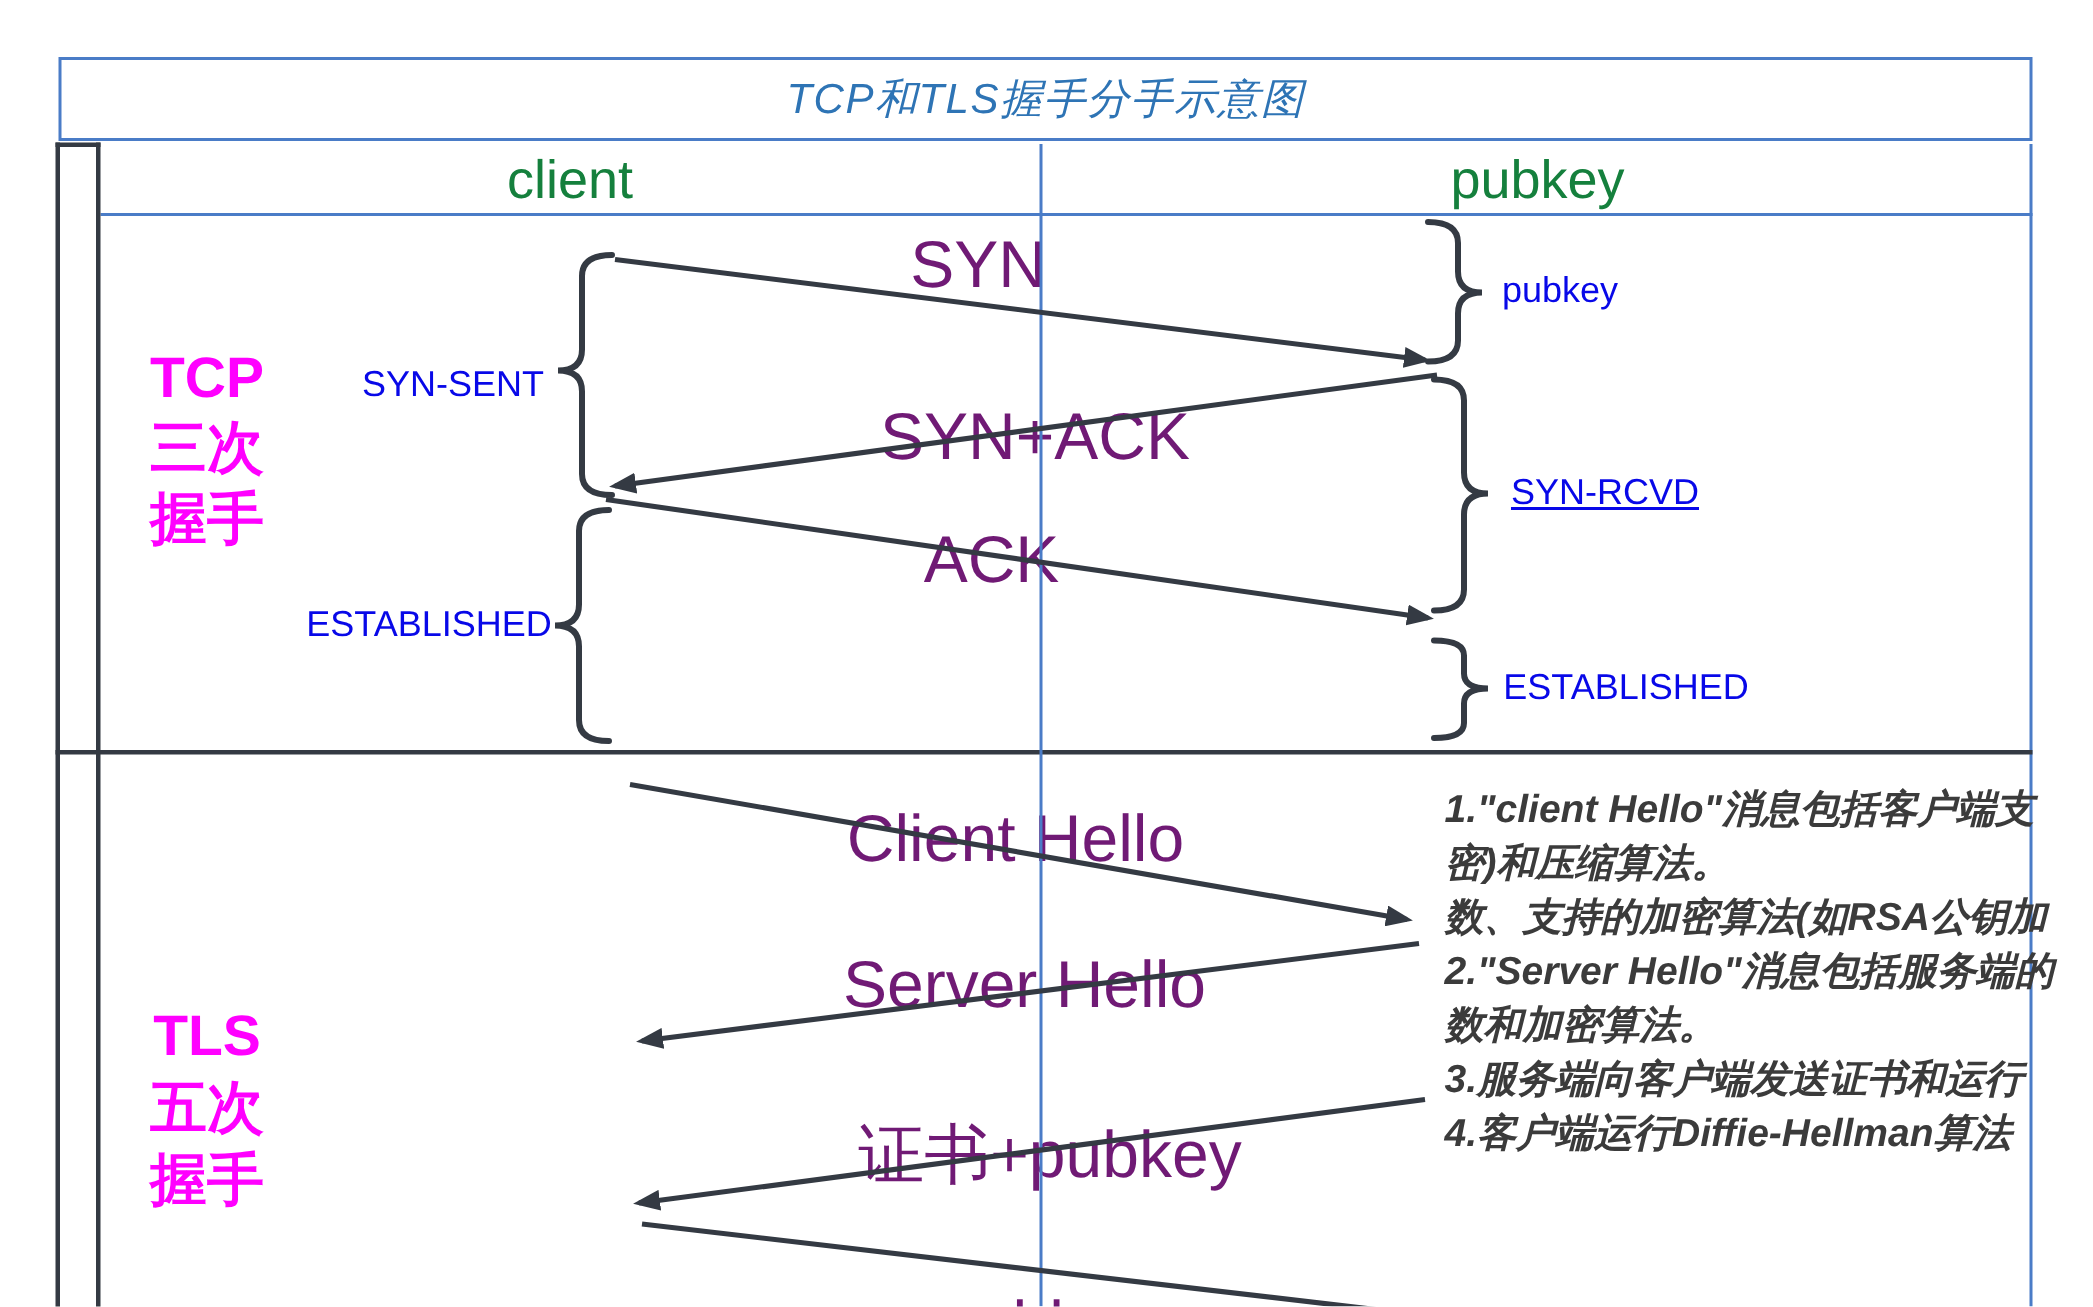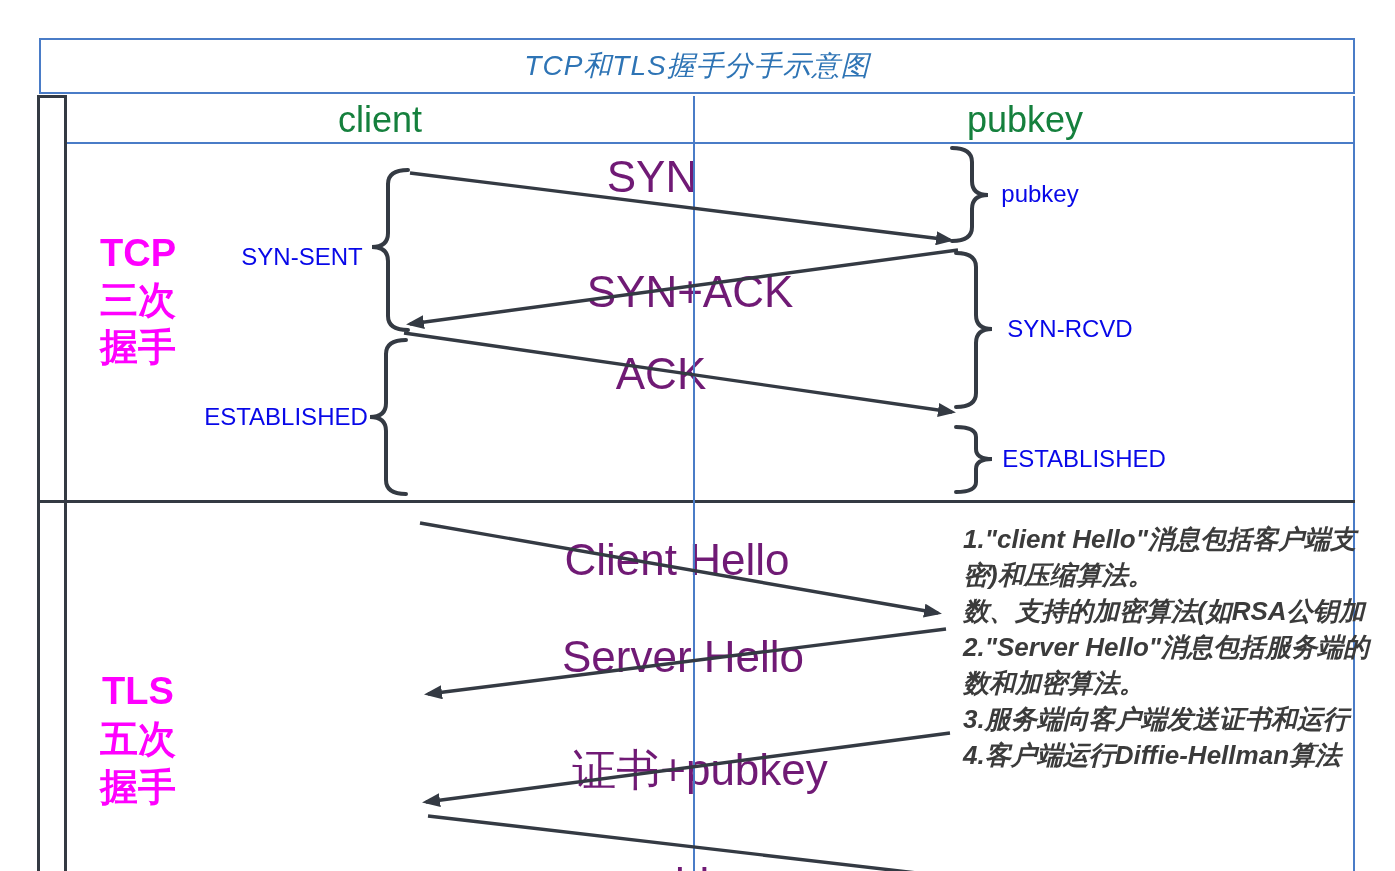--- a/index.html
+++ b/index.html
@@ -62,21 +62,21 @@
 
 <div class="ctr rowlabel" style="left:138px;top:739px;line-height:48px;">
   <div>TLS</div>
   <div>五次</div>
   <div>握手</div>
 </div>
 
 <div class="ctr state" style="left:302px;top:257px;">SYN-SENT</div>
 <div class="ctr state" style="left:286px;top:417px;">ESTABLISHED</div>
 <div class="ctr state" style="left:1040px;top:194px;">pubkey</div>
-<div class="ctr state" style="left:1070px;top:329px;">SYN-RCVD</div>
+<div class="ctr state" style="left:1070px;top:329px;text-decoration:underline;">SYN-RCVD</div>
 <div class="ctr state" style="left:1084px;top:459px;">ESTABLISHED</div>
 
 <div class="ctr msg" style="left:652px;top:177px;">SYN</div>
 <div class="ctr msg" style="left:690px;top:292px;">SYN+ACK</div>
 <div class="ctr msg" style="left:661px;top:374px;">ACK</div>
 
 <div class="ctr msg" style="left:677px;top:560px;">Client Hello</div>
 <div class="ctr msg" style="left:683px;top:657px;">Server Hello</div>
 <div class="ctr msg" style="left:700px;top:770px;">证书+pubkey</div>
 <div class="ctr msg" style="left:697px;top:884px;">pubkey</div>

